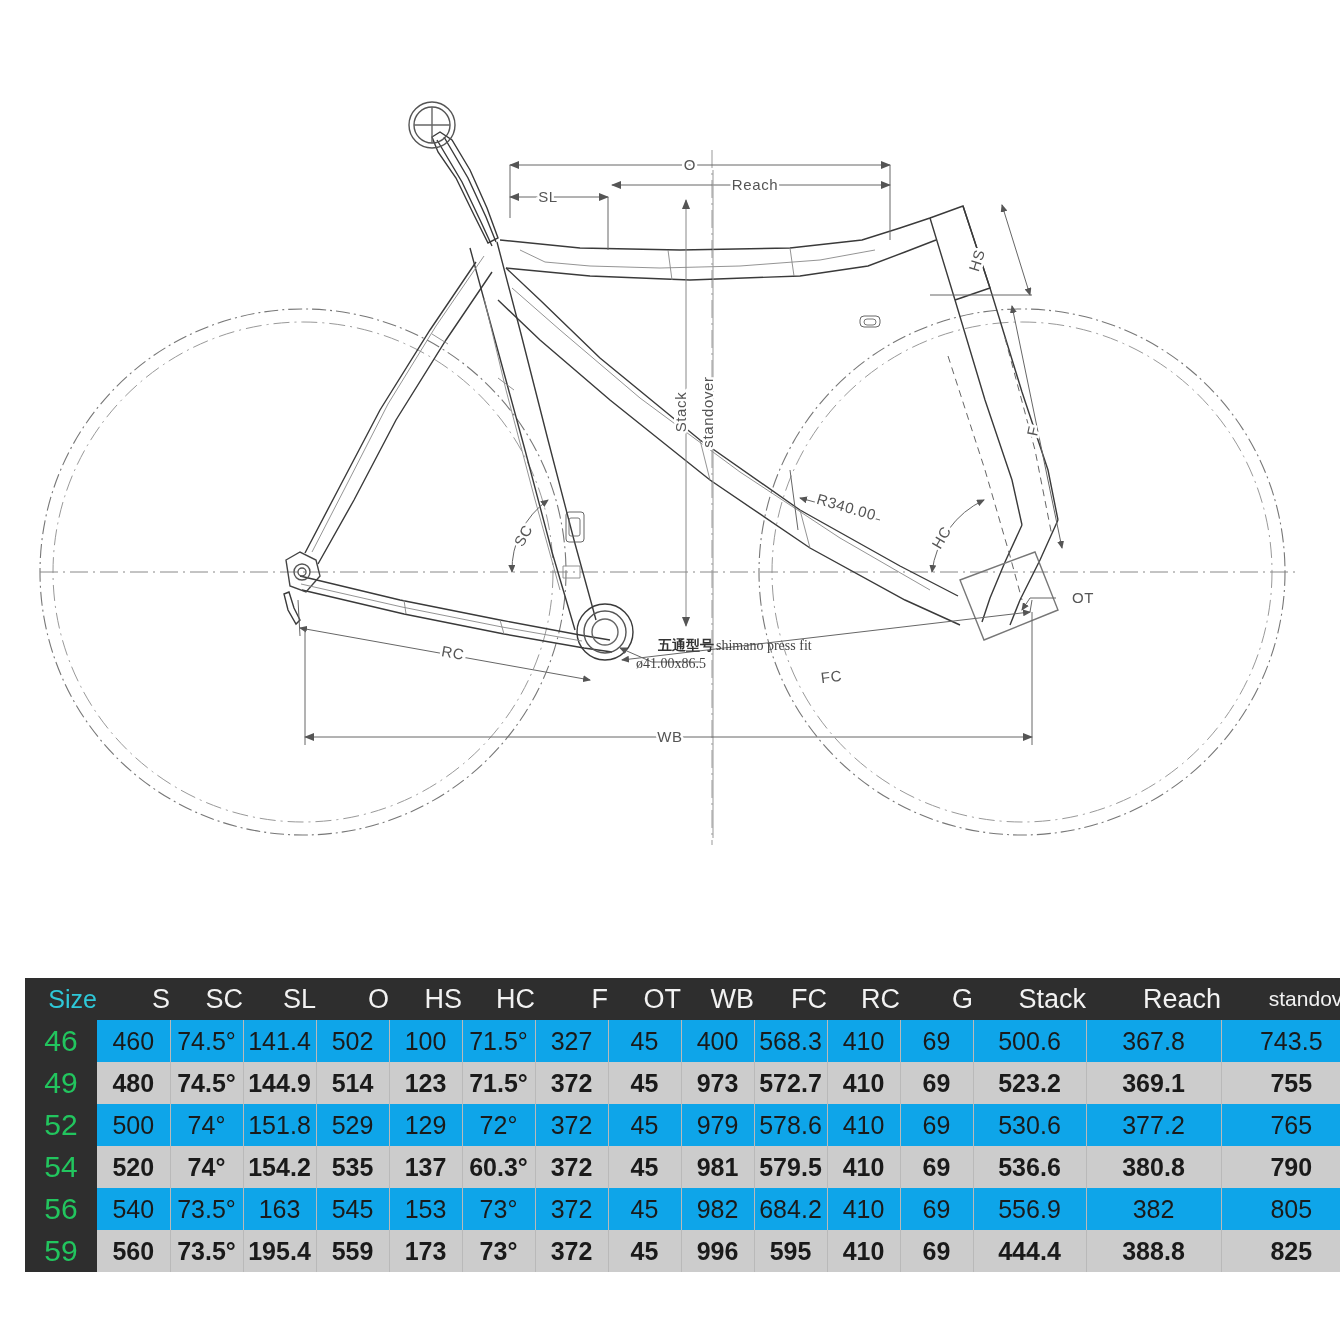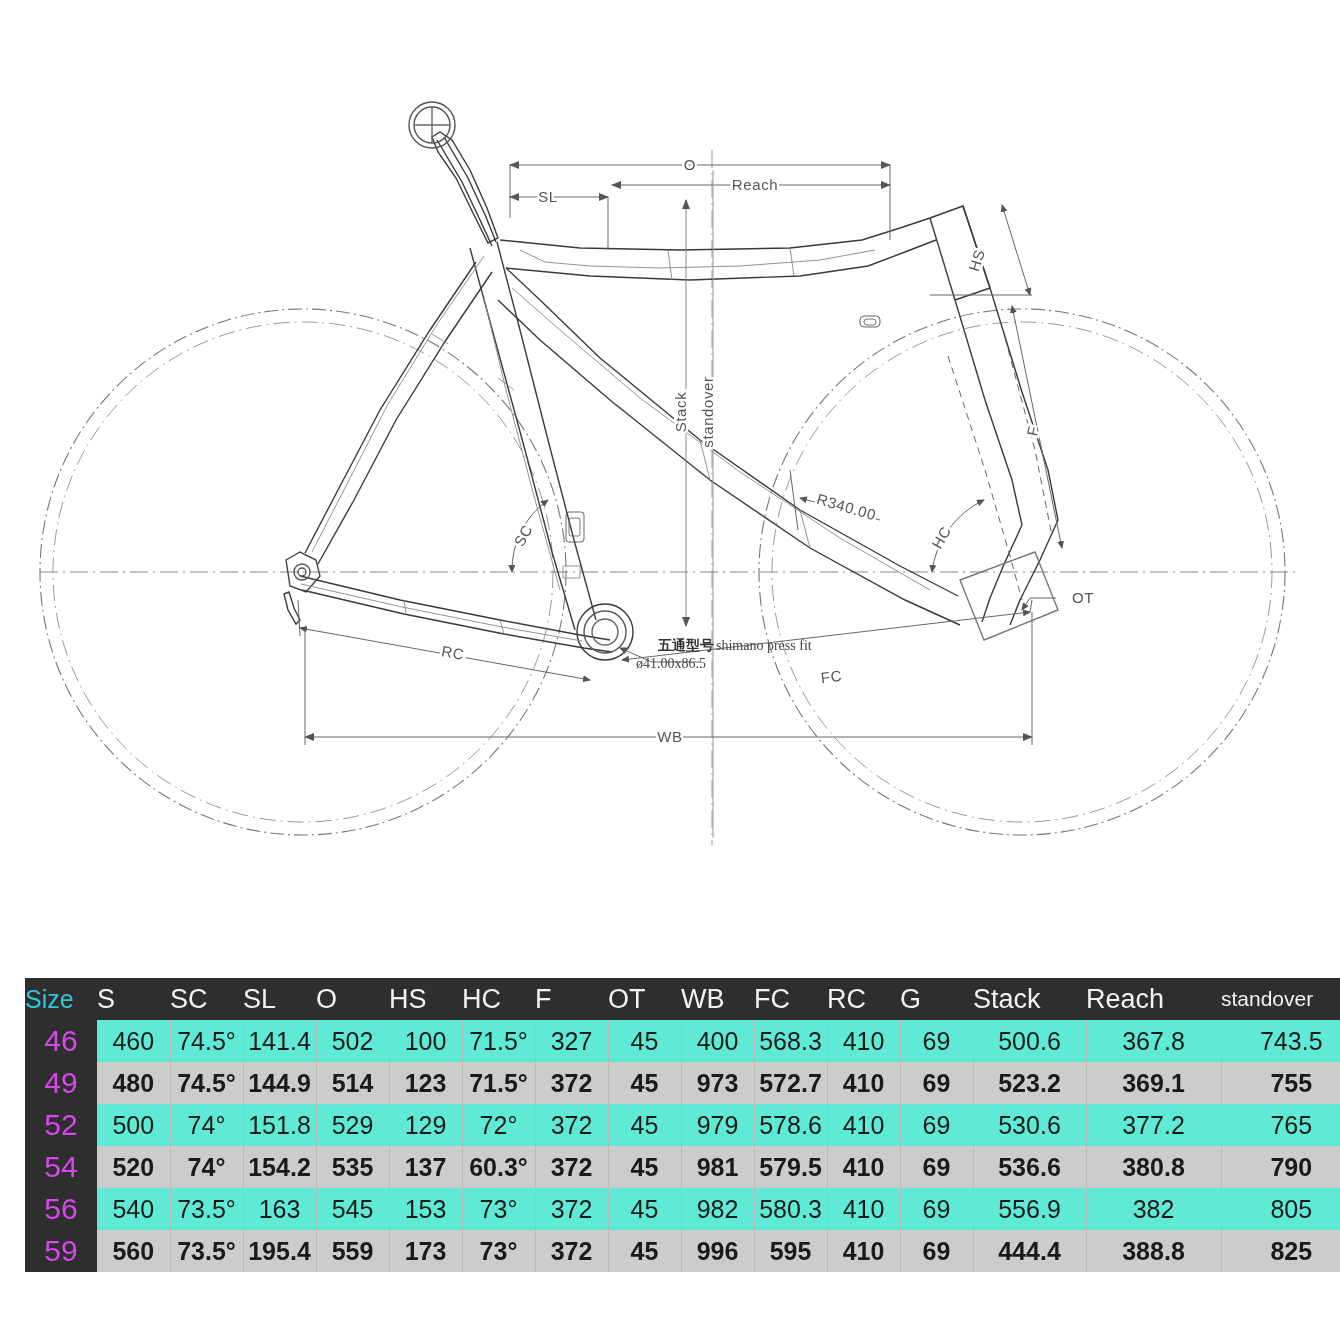--- a/index.html
+++ b/index.html
@@ -72,51 +72,51 @@
     margin: 0;
   }
   
   table.geo thead th {
     background: #2e2e2e;
     color: #f2f2f2;
     font-weight: normal;
     font-size: 27px;
     height: 42px;
     line-height: 42px;
-    text-align: left;
+    text-align: right;
     font-family: "Liberation Sans", sans-serif;
   }
   table.geo thead th.size-head {
     font-size: 25px;
   }
   table.geo thead th.small-head {
     font-size: 21px;
   }
   
   table.geo td.size-cell {
     background: #2e2e2e;
-    color: #d946ef;
+    color: #22c55e;
     font-size: 30px;
     text-align: center;
     height: 42px;
     line-height: 42px;
     font-family: "Liberation Sans", sans-serif;
   }
   
   table.geo td.val {
     color: #1a1a1a;
     font-size: 25px;
     text-align: center;
     height: 42px;
     line-height: 42px;
     border-left: 1px solid #b9b9b9;
     font-family: "Liberation Sans", sans-serif;
   }
   table.geo tr.row-odd td.val {
-    background: #5eead4;
+    background: #0ea5e9;
   }
   table.geo tr.row-even td.val {
     background: #cccccc;
     font-weight: bold;
   }
   table.geo td.val.first-val {
     border-left: none;
   }
 </style>
 </head>
@@ -446,21 +446,21 @@
           <td class="size-cell">56</td>
           <td class="val first-val">540</td>
           <td class="val">73.5°</td>
           <td class="val">163</td>
           <td class="val">545</td>
           <td class="val">153</td>
           <td class="val">73°</td>
           <td class="val">372</td>
           <td class="val">45</td>
           <td class="val">982</td>
-          <td class="val">580.3</td>
+          <td class="val">684.2</td>
           <td class="val">410</td>
           <td class="val">69</td>
           <td class="val">556.9</td>
           <td class="val">382</td>
           <td class="val">805</td>
         </tr>
         <tr class="row-even">
           <td class="size-cell">59</td>
           <td class="val first-val">560</td>
           <td class="val">73.5°</td>

